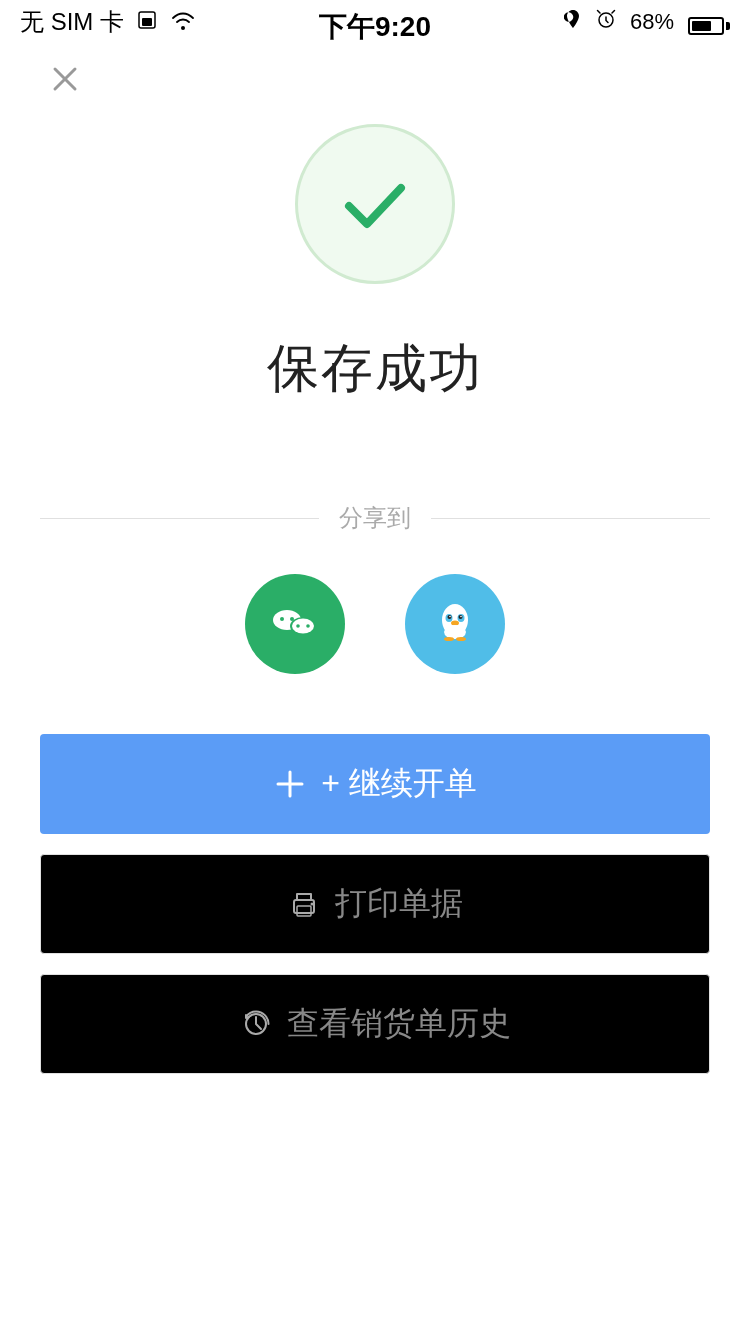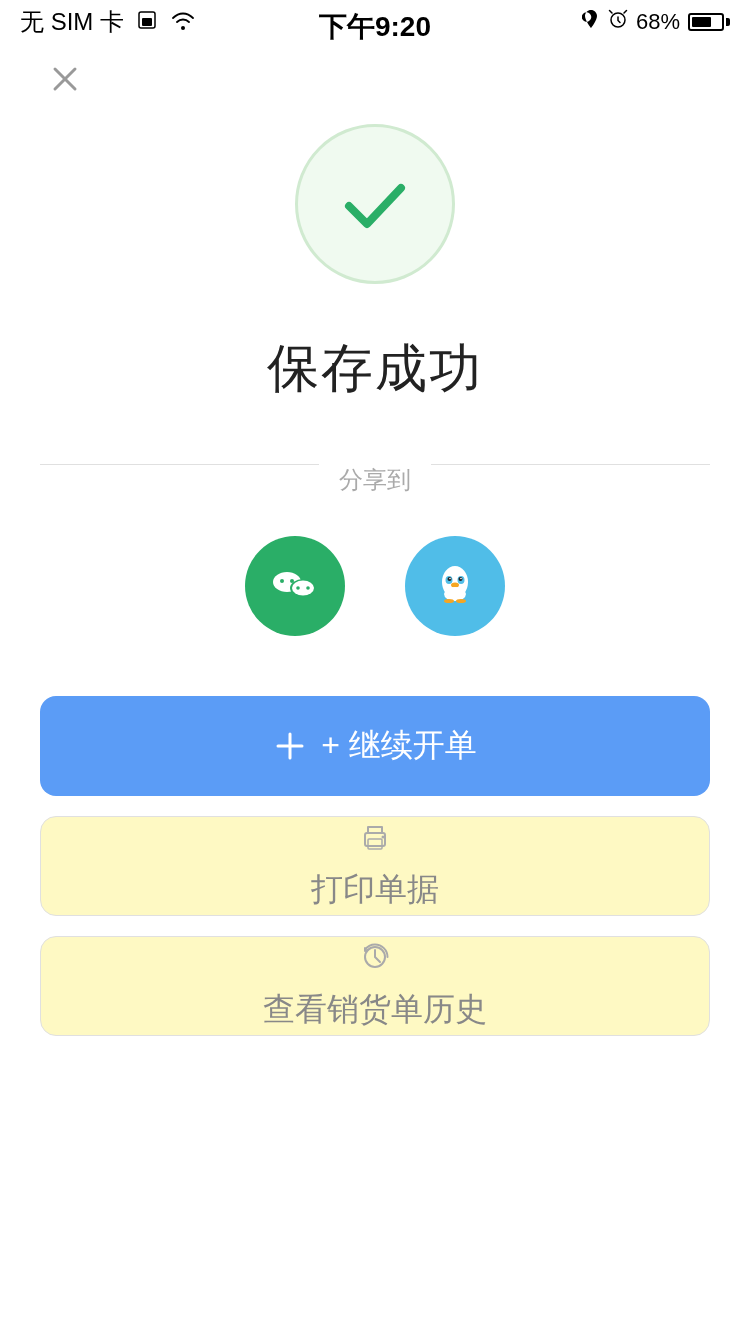--- a/index.html
+++ b/index.html
@@ -35,22 +35,22 @@
       font-size: 28px;
       font-weight: 600;
       color: #000;
       position: absolute;
       left: 50%;
       transform: translateX(-50%);
       top: 8px;
     }
     .status-right {
       display: flex;
-      align-items: center;
-      gap: 8px;
+      align-items: flex-end;
+      gap: 14px;
       font-size: 22px;
       color: #000;
     }
 
     
     .close-btn {
       position: absolute;
       top: 54px;
       left: 40px;
       width: 50px;
@@ -99,23 +99,24 @@
       font-weight: 400;
       color: #222;
       margin-bottom: 60px;
       letter-spacing: 2px;
     }
 
     
     .share-divider {
       width: 100%;
       display: flex;
-      align-items: flex-start;
+      align-items: center;
       padding: 0 40px;
       margin-bottom: 40px;
+      margin-top: 38px;
     }
     .divider-line {
       flex: 1;
       height: 1px;
       background: #e0e0e0;
     }
     .divider-label {
       font-size: 24px;
       color: #aaa;
       padding: 0 20px;
@@ -149,38 +150,37 @@
     .action-buttons {
       width: 100%;
       padding: 0 40px;
       display: flex;
       flex-direction: column;
       gap: 20px;
     }
     .action-btn {
       width: 100%;
       height: 100px;
-      border-radius: 16px;
+      border-radius: 4px;
       display: flex;
       align-items: center;
       justify-content: center;
       gap: 14px;
       font-size: 32px;
       cursor: pointer;
       border: none;
     }
     .action-btn-primary {
       background: #5b9cf6;
       color: #fff;
     }
     .action-btn-secondary {
-      background: #fef9c3;
+      background: #000000;
       color: #888;
       border: 1.5px solid #e0e0e0;
-      flex-direction: column;
     }
     .action-btn svg {
       width: 34px;
       height: 34px;
     }
 
     
     .battery {
       display: inline-flex;
       align-items: center;

